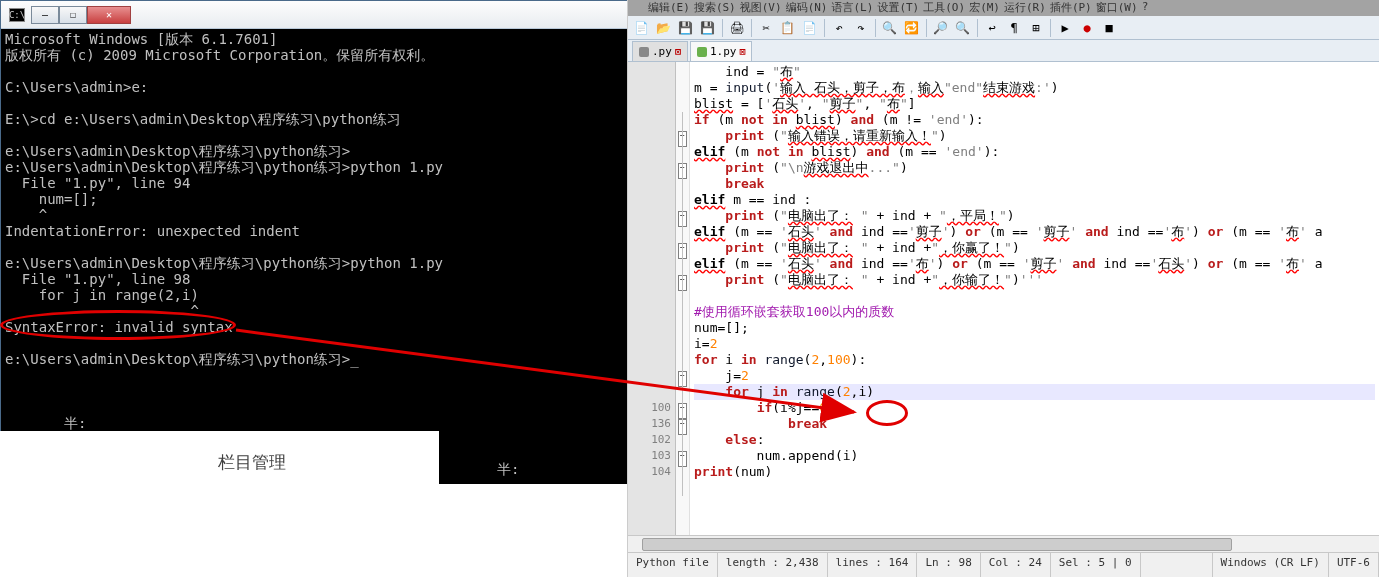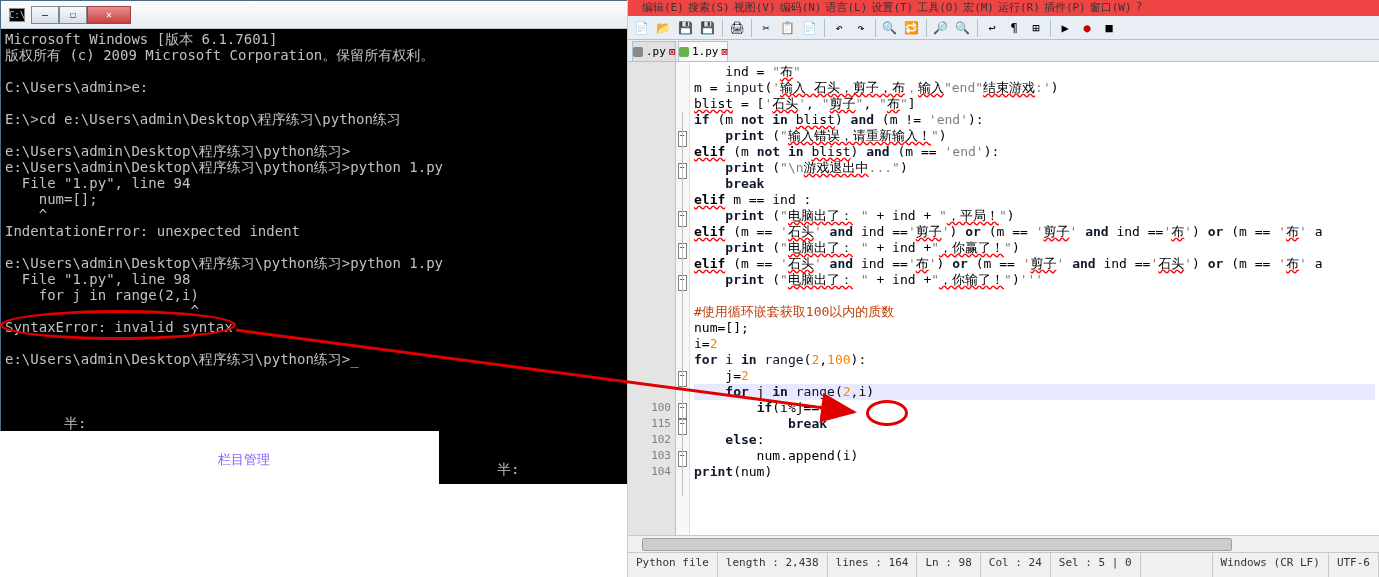--- a/index.html
+++ b/index.html
@@ -8,46 +8,46 @@
 .cmd-titlebar{height:28px;background:linear-gradient(#fdfdfd,#e8ecf0);display:flex;align-items:center;padding:0 2px;border-bottom:1px solid #b8c8d8}
 .cmd-icon{width:16px;height:14px;background:#000;border:1px solid #888;margin:0 6px;display:flex;align-items:center;justify-content:center;font-size:9px;color:#ccc}
 .cmd-title{font-size:12px;color:#333;flex:1;font-family:"SimSun",sans-serif}
 .cmd-btns{display:flex;gap:0}
 .cmd-btn{width:28px;height:18px;border:1px solid #7a8a9a;display:flex;align-items:center;justify-content:center;font-size:10px;background:linear-gradient(#f8f8f8,#d8e0e8)}
 .cmd-close{width:44px;background:linear-gradient(#e89090,#c84040);color:#fff;border-color:#a04040}
 .cmd-body{background:#000;color:#c0c0c0;font-size:14px;line-height:16px;padding:2px 4px;font-family:"NSimSun","SimSun",Consolas,monospace;height:402px;overflow:hidden;white-space:pre}
 .ellipse{position:absolute;border:3px solid #e00000;border-radius:50%;pointer-events:none}
 .arrow-svg{position:absolute;pointer-events:none}
 .misc-under{position:absolute;left:0;top:431px;width:627px;height:146px;background:#fff}
-.misc-box1{position:absolute;left:218px;top:451px;font-size:13px;color:#8b5cf6;font-family:"Microsoft YaHei","SimSun"}
+.misc-box1{position:absolute;left:218px;top:451px;font-size:17px;color:#404040;font-family:"Microsoft YaHei","SimSun"}
 .misc-black{position:absolute;left:439px;top:431px;width:188px;height:53px;background:#000;color:#c0c0c0;font-size:14px;padding:30px 0 0 58px;font-family:"SimSun"}
 .editor{position:absolute;left:627px;top:0;width:752px;height:577px;background:#fff;border-left:1px solid #ccc}
-.menubar{height:16px;background:#ef4444;font-size:11px;color:#333;padding:0 14px;display:flex;gap:4px;font-family:"SimSun"}
+.menubar{height:16px;background:#a3a3a3;font-size:11px;color:#333;padding:0 20px;display:flex;gap:4px;font-family:"SimSun"}
 .menubar span{white-space:nowrap}
 .toolbar{height:24px;background:#e8eef4;border-bottom:1px solid #b0c0d0;display:flex;align-items:center;padding:0 4px;gap:2px}
 .tb-ico{width:20px;height:20px;border:1px solid transparent;display:flex;align-items:center;justify-content:center;font-size:12px}
 .tb-sep{width:1px;height:18px;background:#b0c0d0;margin:0 2px}
 .tabbar{height:22px;background:#e8eef4;display:flex;align-items:flex-end;padding:0 4px;gap:2px;border-bottom:1px solid #b0c0d0}
-.tab{height:20px;padding:2px 0;font-size:11px;display:flex;align-items:center;gap:3px;border:1px solid #b0c0d0;border-bottom:none;background:#f8f8f8}
+.tab{height:20px;padding:2px 6px;font-size:11px;display:flex;align-items:center;gap:3px;border:1px solid #b0c0d0;border-bottom:none;background:#f8f8f8}
 .tab.inactive{background:#e0e0e0}
 .tab-close{font-size:10px;color:#b00;font-weight:bold}
 .code-area{display:flex;height:473px;background:#fff;overflow:hidden}
 .gutter{width:48px;background:#e4e4e4;border-right:1px solid #c0c0c0;font-size:11px;color:#808080;text-align:right;padding-top:2px}
 .gutter div{height:16px;padding-right:4px;line-height:16px}
 .fold-col{width:14px;background:#f8f8f8;border-right:1px solid #e0e0e0;padding-top:2px}
 .fold-col div{height:16px;position:relative}
 .fold-box{width:9px;height:9px;border:1px solid #808080;position:absolute;left:2px;top:3px;font-size:8px;line-height:7px;text-align:center;background:#fff}
 .fold-line{position:absolute;left:6px;top:0;bottom:0;width:1px;background:#c0c0c0}
 .code{flex:1;font-size:13px;line-height:16px;padding:2px 4px;font-family:Consolas,"SimSun",monospace;white-space:pre}
 .code div{height:16px}
-.kw{color:#0f172a;font-weight:bold}
+.kw{color:#b91c1c;font-weight:bold}
 .str{color:#808080}
 .num{color:#ff8000}
 .fn{color:#0f172a}
-.cm{color:#c2410c}
+.cm{color:#a21caf}
 .err{color:#000;text-decoration:underline wavy #ff0000}
 .hl-line{background:#e8e8ff}
 .hscroll{height:17px;background:#f0f0f0;border-top:1px solid #c8c8c8;position:relative}
 .hscroll-thumb{position:absolute;left:14px;top:2px;height:13px;width:590px;background:#cdcdcd;border:1px solid #a0a0a0;border-radius:2px}
 .statusbar{height:32px;background:#f0f0f0;border-top:1px solid #c8c8c8;display:flex;font-size:11px;color:#333;font-family:"Segoe UI","SimSun"}
 .sb-cell{border-right:1px solid #c8c8c8;padding:3px 8px;white-space:nowrap}
 </style>
 </head>
 <body>
 
@@ -166,21 +166,21 @@
         <div></div>
         <div></div>
         <div></div>
         <div></div>
         <div></div>
         <div></div>
         <div></div>
         <div></div>
         <div></div>
         <div>100</div>
-        <div>115</div>
+        <div>136</div>
         <div>102</div>
         <div>103</div>
         <div>104</div>
         <div></div>
       </div>
     <div class="fold-col" id="foldcol">
         <div></div>
         <div></div>
         <div></div>
         <div>

